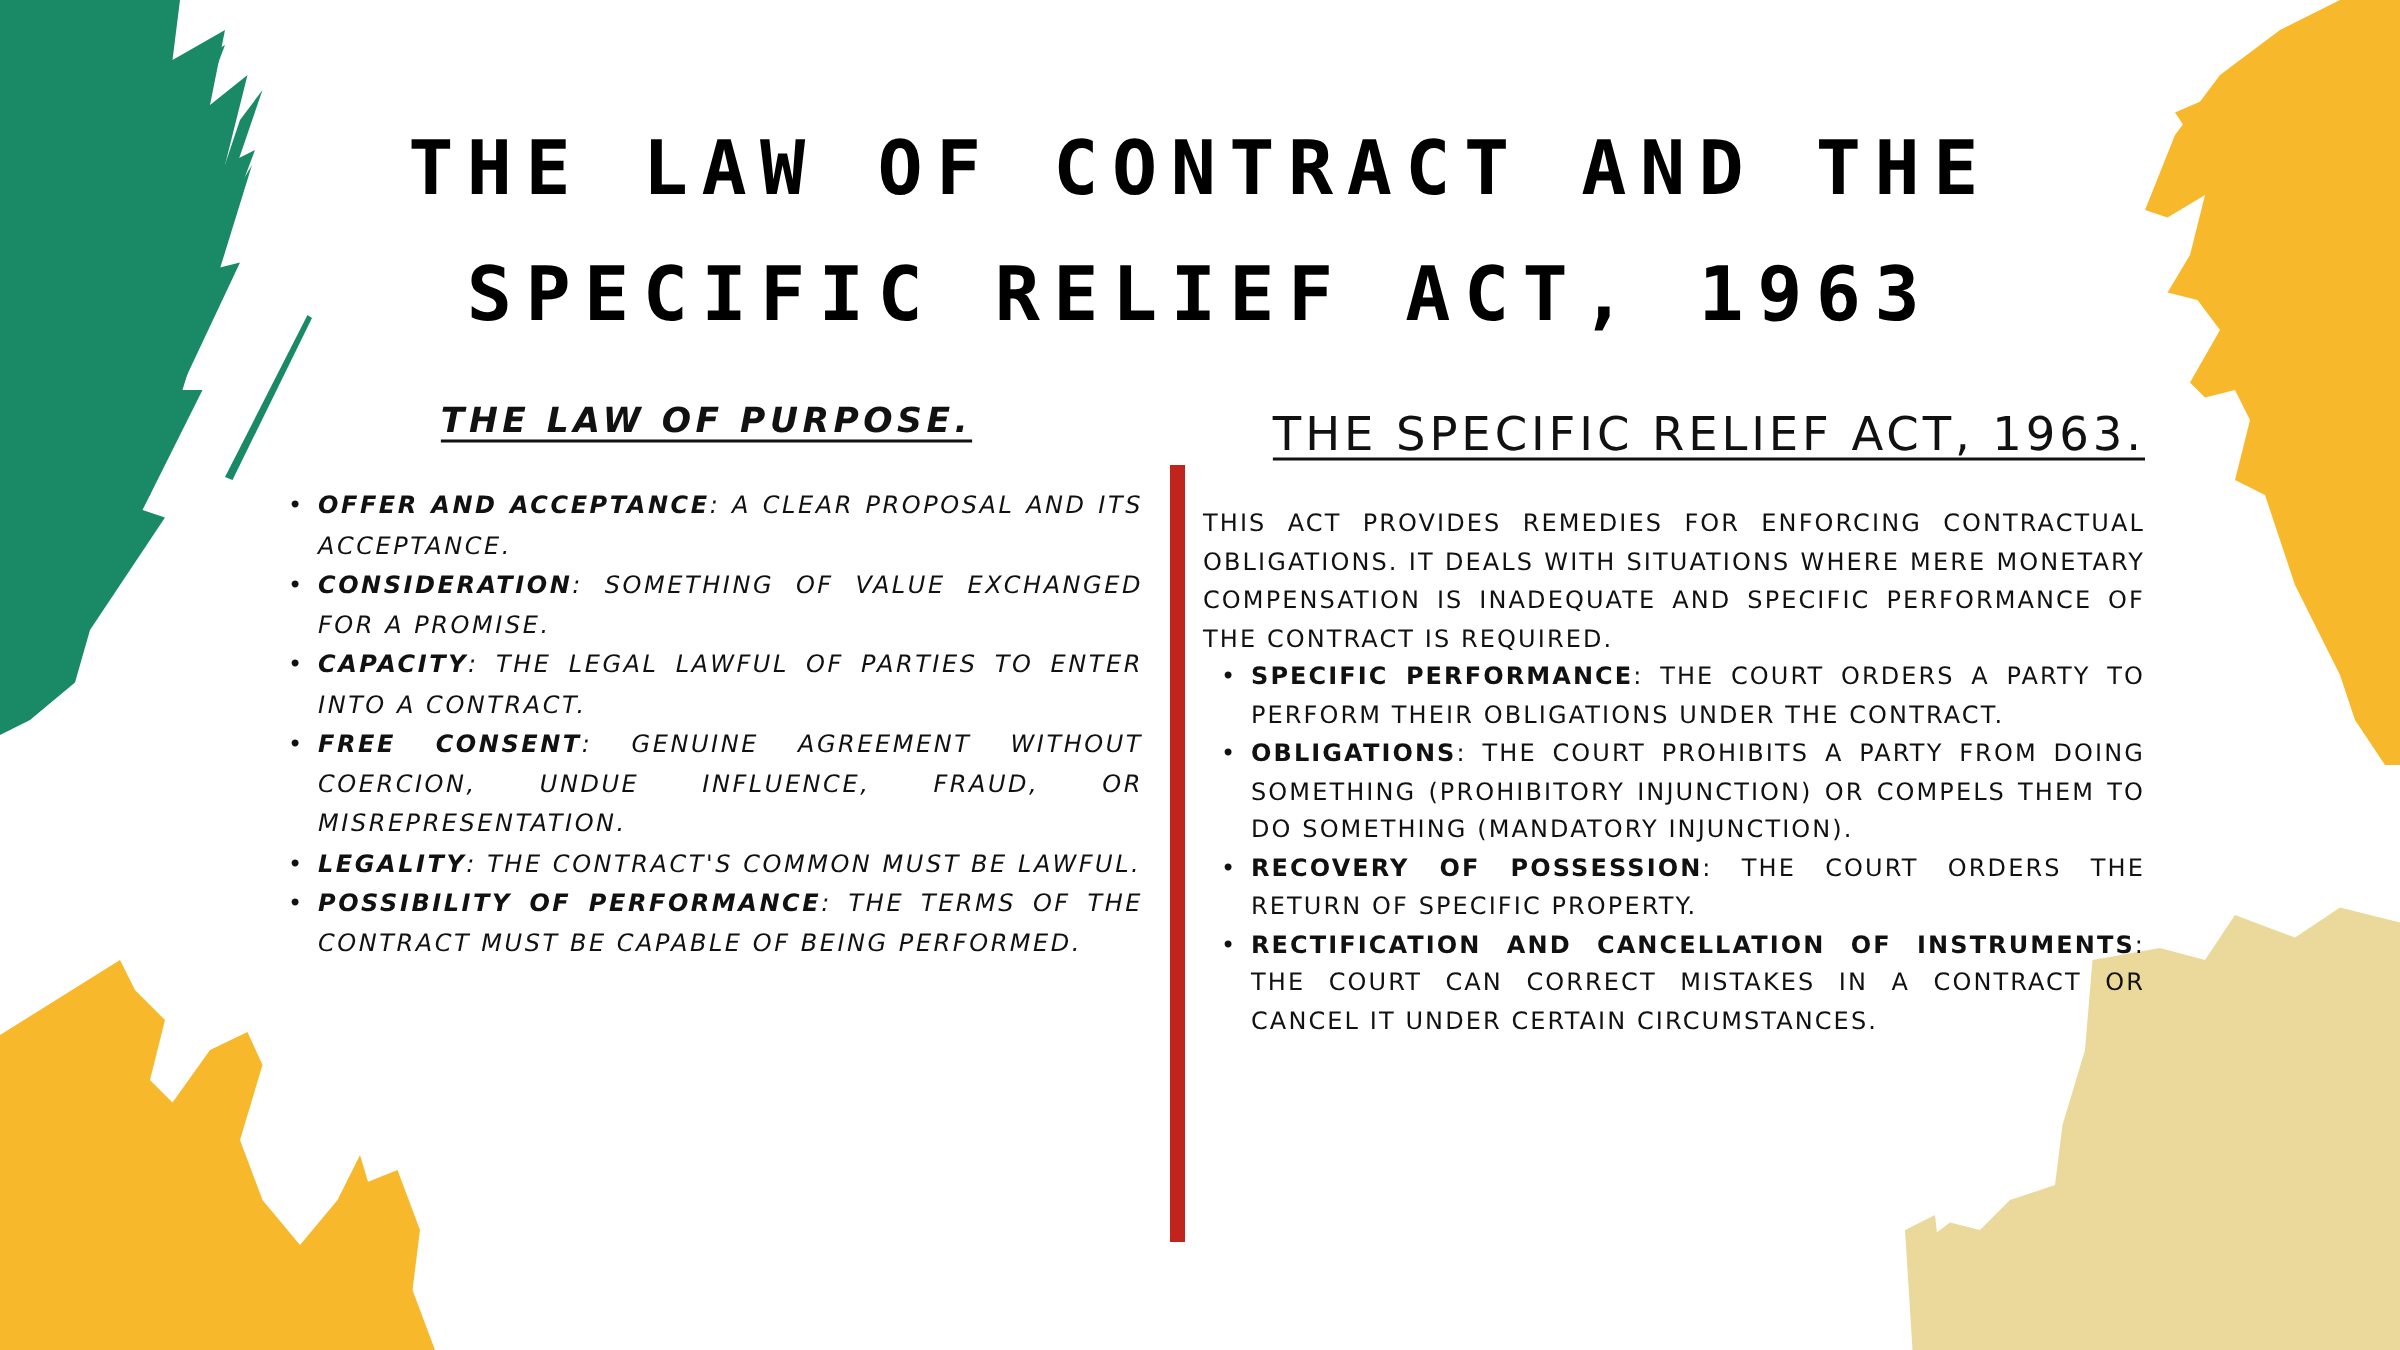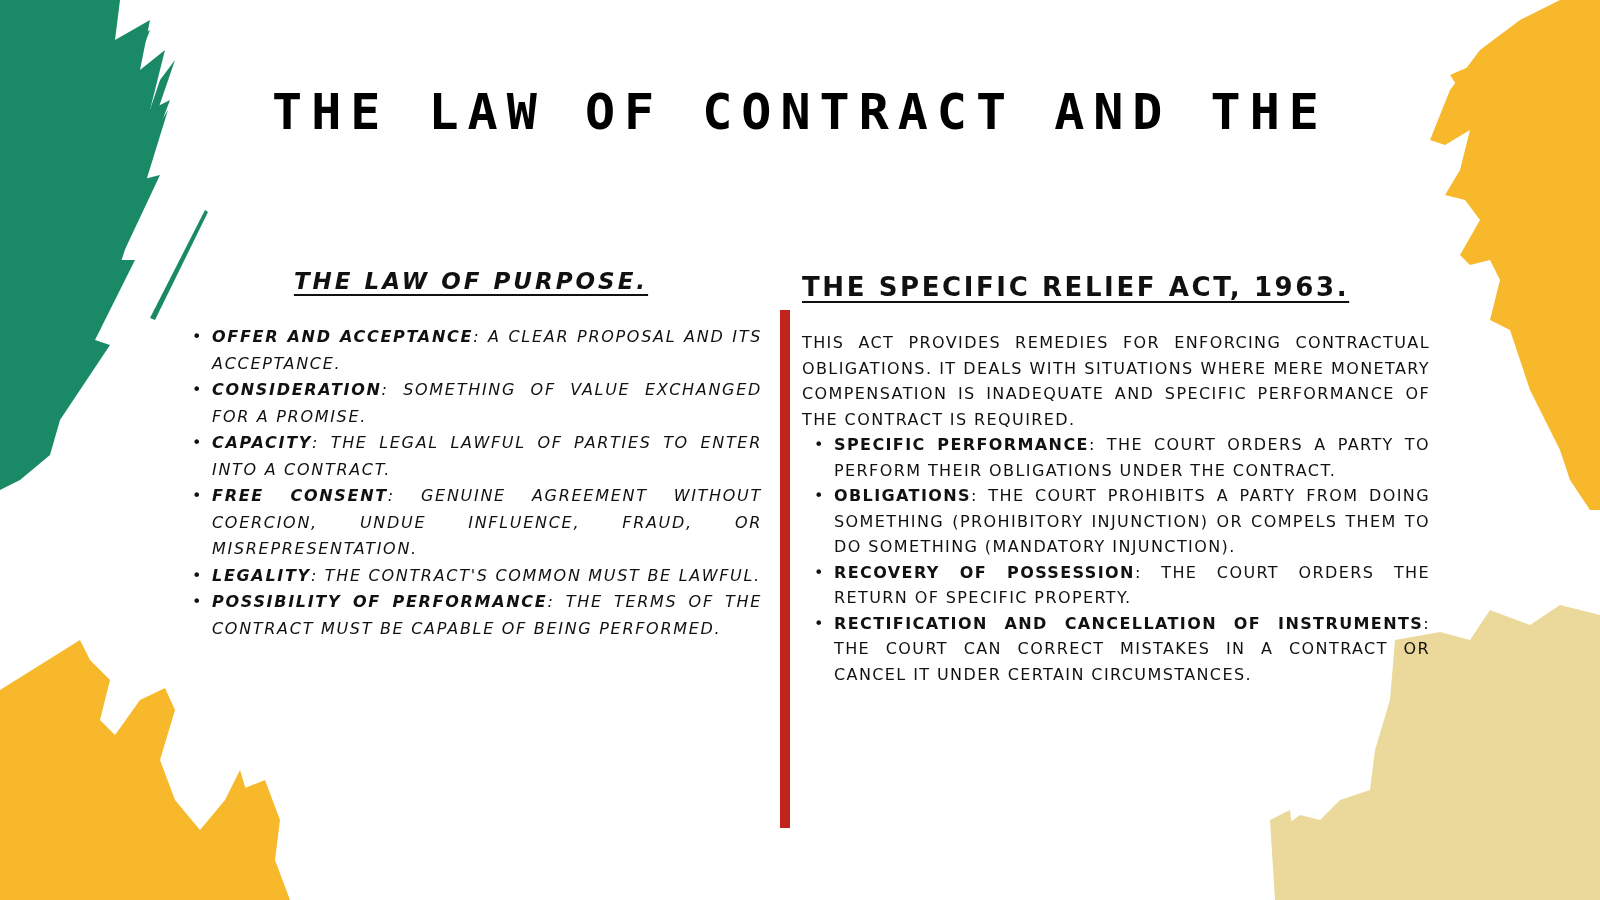--- a/index.html
+++ b/index.html
@@ -57,23 +57,23 @@
     }
     .heading-left {
       text-align: center;
       font-style: italic;
       font-weight: bold;
       font-size: 23px;
       letter-spacing: 3px;
       margin: 0 0 30px 0;
     }
     .heading-right {
-      text-align: left;
-      font-weight: bold;
-      font-size: 26px;
+      text-align: right;
+      font-weight: normal;
+      font-size: 31px;
       letter-spacing: 2.6px;
       margin: 0 0 28px 0;
     }
     .heading-left span, .heading-right span {
       text-decoration: underline;
       text-decoration-thickness: 2px;
       text-underline-offset: 5px;
     }
     .para {
       font-size: 16px;
@@ -149,20 +149,21 @@
     </g>
 
     <g fill="#ead99a">
       <path d="M1395,640 L1440,632 L1470,640 L1490,610 L1530,625 L1560,605 L1600,615 L1600,900 L1290,900 L1280,830 L1300,815 L1320,820 L1340,800 L1370,790 L1375,750 L1390,700 Z"></path>
       <path d="M1270,820 L1290,810 L1300,900 L1275,900 Z"></path>
     </g>
   </svg>
 
   <h1 class="title">
     <span class="line">THE LAW OF CONTRACT AND THE</span>
+    <span class="line">SPECIFIC RELIEF ACT, 1963</span>
   </h1>
 
   <section class="col-left">
     <h2 class="heading-left">
       <span>THE LAW OF PURPOSE.</span>
     </h2>
     <ul class="points">
       <li><span class="bullet">•</span><span class="term">OFFER AND ACCEPTANCE</span><span>: A CLEAR PROPOSAL AND ITS ACCEPTANCE.</span></li>
       <li><span class="bullet">•</span><span class="term">CONSIDERATION</span><span>: SOMETHING OF VALUE EXCHANGED FOR A PROMISE.</span></li>
       <li><span class="bullet">•</span><span class="term">CAPACITY</span><span>: THE LEGAL LAWFUL OF PARTIES TO ENTER INTO A CONTRACT.</span></li>

